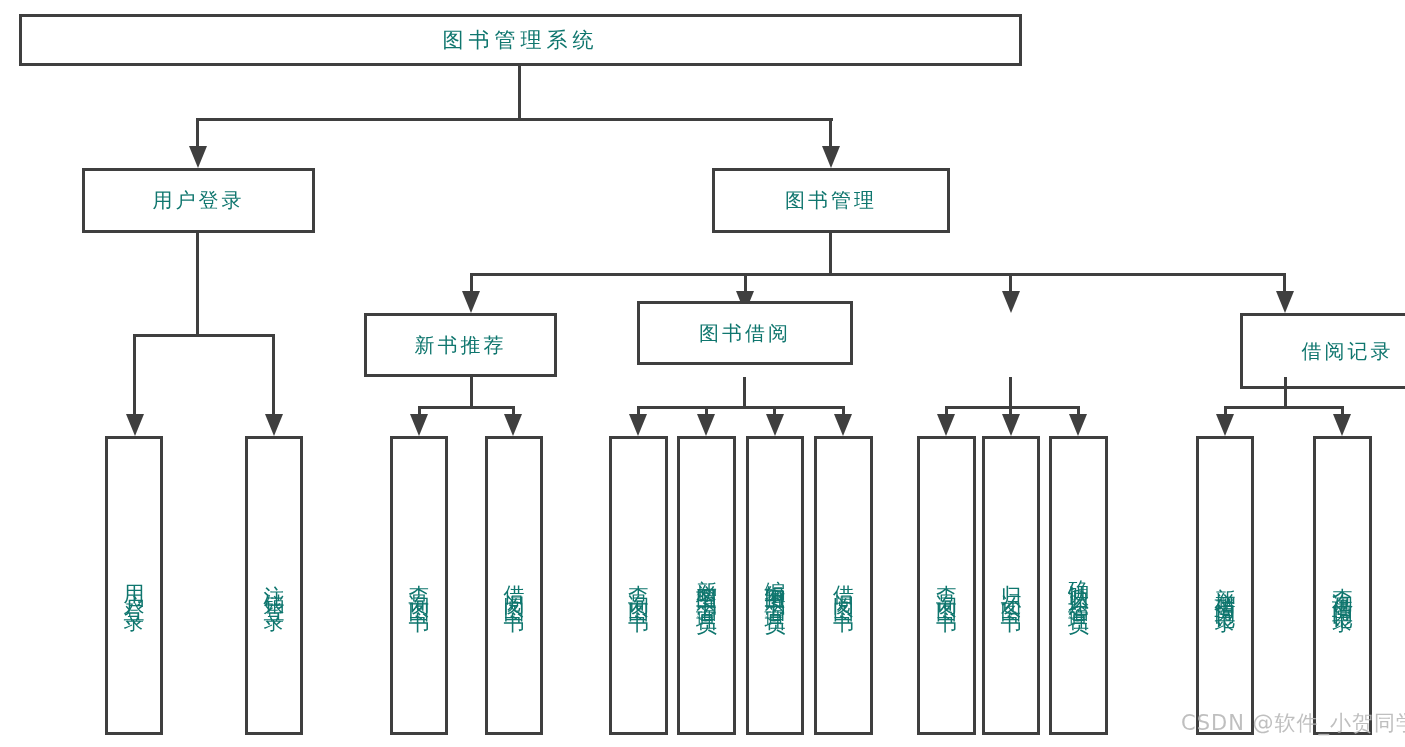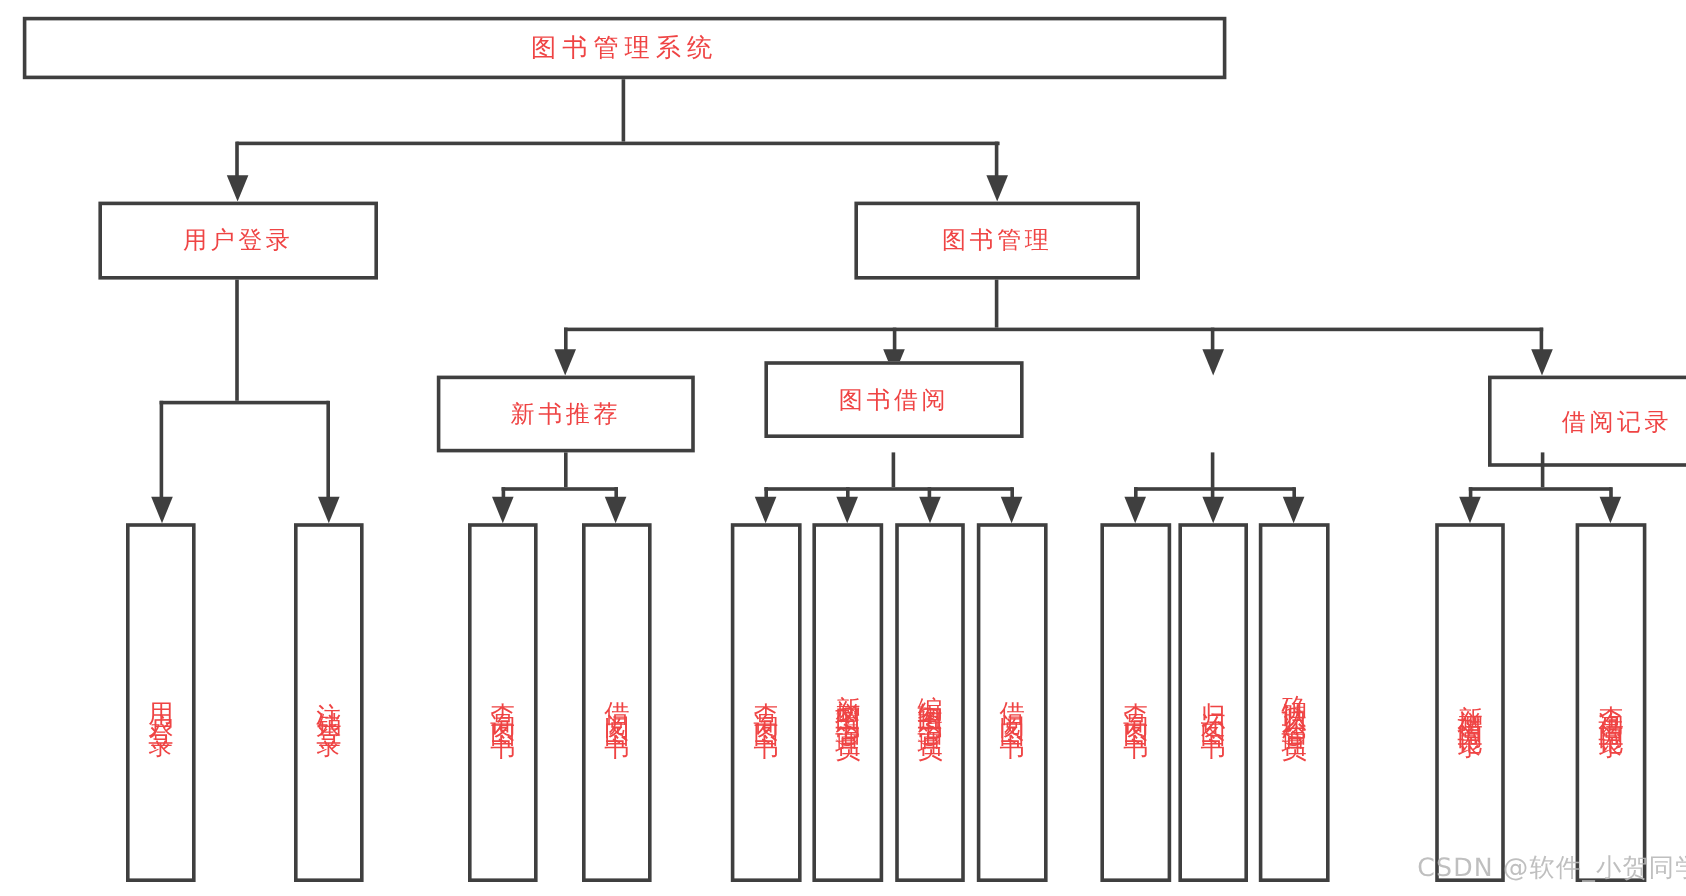--- a/index.html
+++ b/index.html
@@ -2,21 +2,21 @@
 <html><head>
 <meta charset="utf-8">
 <style>
   html,body{margin:0;padding:0;background:#ffffff;}
   .canvas{
     position:relative;width:1405px;height:747px;background:#ffffff;
     font-family:"DejaVu Sans","Liberation Sans",sans-serif;overflow:hidden;
   }
   .node{
     position:absolute;box-sizing:border-box;border:3px solid #3f3f3f;background:#ffffff;
-    display:flex;align-items:center;justify-content:center;color:#ef4444;
+    display:flex;align-items:center;justify-content:center;color:#0f766e;
   }
   .h-node{font-size:20px;letter-spacing:3px;white-space:nowrap;}
   .title-node{font-size:21px;letter-spacing:5px;}
   .v-node{writing-mode:vertical-rl;text-orientation:mixed;font-size:21px;letter-spacing:9px;}
   .v-node.tight{letter-spacing:5px;}
   .vline,.hline{position:absolute;background:#3f3f3f;}
   .vline{width:3px;}
   .hline{height:3px;}
   .arrow{
     position:absolute;width:0;height:0;
@@ -62,21 +62,21 @@
   <div class="hline" style="left:470px;top:273px;width:816px;"></div>
   <div class="vline" style="left:470px;top:273px;height:22px;"></div>
   <div class="arrow" style="left:462px;top:291px;"></div>
   <div class="vline" style="left:744px;top:273px;height:22px;"></div>
   <div class="arrow" style="left:736px;top:291px;"></div>
   <div class="vline" style="left:1009px;top:273px;height:22px;"></div>
   <div class="arrow" style="left:1002px;top:291px;"></div>
   <div class="vline" style="left:1283px;top:273px;height:22px;"></div>
   <div class="arrow" style="left:1276px;top:291px;"></div>
 
-  <div class="node h-node" style="left:364px;top:313px;width:215px;height:64px;">
+  <div class="node h-node" style="left:364px;top:313px;width:193px;height:64px;">
     <span>新书推荐</span>
   </div>
   <div class="node h-node" style="left:637px;top:301px;width:216px;height:64px;">
     <span>图书借阅</span>
   </div>
   <div class="node h-node" style="left:1240px;top:313px;width:215px;height:76px;">
     <span>借阅记录</span>
   </div>
 
   <div class="vline" style="left:470px;top:377px;height:29px;"></div>

